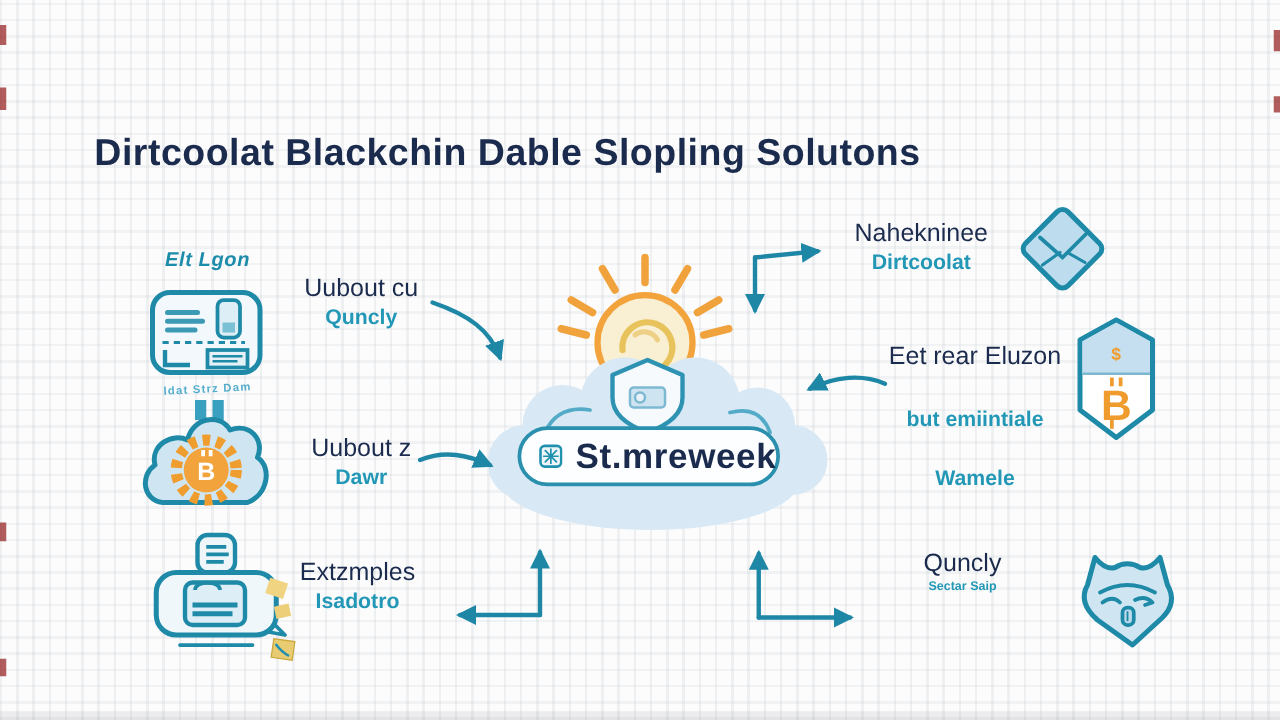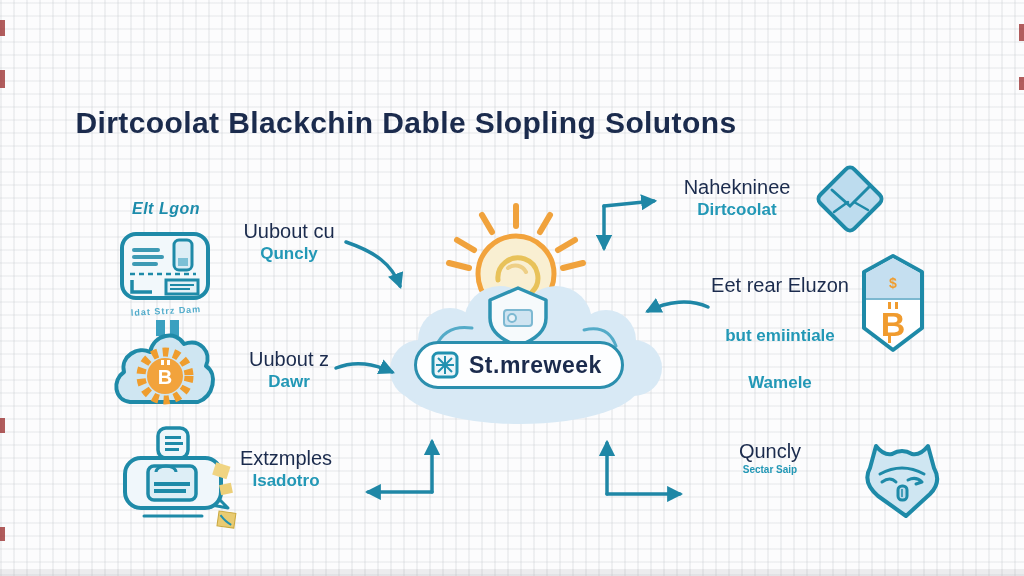--- a/index.html
+++ b/index.html
@@ -25,21 +25,21 @@
   }
   .tiny-label{
     font-size:9px;font-weight:700;color:#2a9ac0;text-align:center;
     letter-spacing:1px;opacity:.8;transform:rotate(-3deg);
   }
   .pill{
     left:414px;top:341px;width:210px;height:48px;box-sizing:border-box;
     background:#fdfeff;border:3px solid #2b8fae;border-radius:26px;
     display:flex;align-items:center;gap:10px;padding-left:14px;z-index:5;
   }
-  .pill-text{font-size:23px;font-weight:800;color:#1b2b4d;letter-spacing:.5px;text-align:right;}
+  .pill-text{font-size:28px;font-weight:800;color:#1b2b4d;letter-spacing:.5px;text-align:right;}
   .edge-mark{background:#9e3535;opacity:.8;}
   .bottom-band{left:0;top:569px;width:1024px;height:7px;background:rgba(120,125,130,.12);}
   svg{display:block;}
 </style>
 </head>
 <body>
 
 <div class="canvas">
 
   <div class="abs title">Dirtcoolat Blackchin Dable Slopling Solutons</div>

